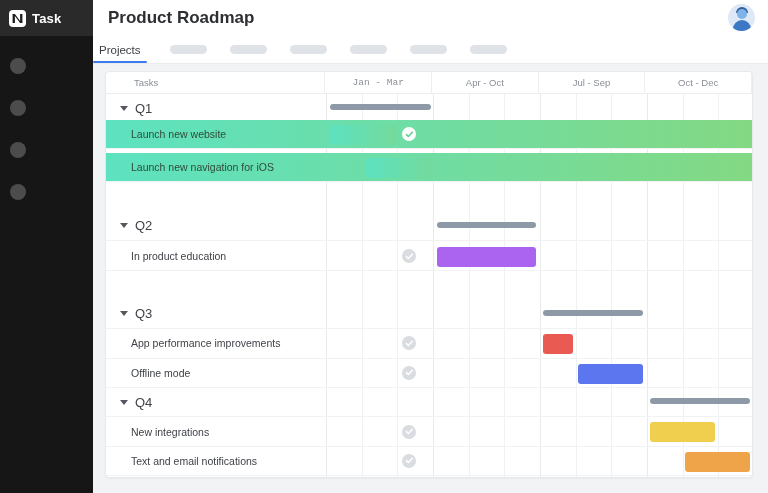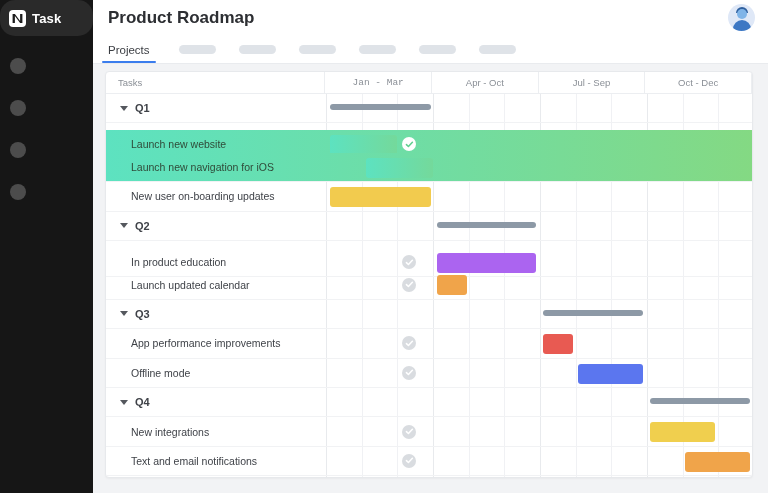--- a/index.html
+++ b/index.html
@@ -12,21 +12,21 @@
   #app { position: relative; width: 768px; height: 493px; background: #f2f3f5; }
 
   
   #sidebar {
     position: absolute; left: 0; top: 0;
     width: 93px; height: 493px;
     background: #161616;
   }
   #sidebar-top {
     height: 36px; background: #2a2a2a;
-    display: flex; align-items: center; padding-left: 9px; border-radius: 15px;
+    display: flex; align-items: center; padding-left: 9px;
   }
   .logo-mark {
     width: 17px; height: 17px; border-radius: 4px;
     background: #ffffff; display: flex; align-items: center; justify-content: center;
     flex: 0 0 auto;
   }
   .logo-mark svg { display: block; }
   .logo-text {
     color: #ffffff; font-size: 13px; font-weight: bold;
     margin-left: 6px; letter-spacing: .2px;
@@ -73,21 +73,21 @@
   }
 
   
   #tabs {
     position: absolute; left: 93px; top: 36px;
     width: 675px; height: 28px; background: #ffffff;
     display: flex; align-items: center;
     border-bottom: 1px solid #e9ebee;
   }
   #tab-projects {
-    position: relative; margin-left: 9px; padding: 0 6px;
+    position: relative; padding: 0 6px;
     font-size: 11.5px; color: #3a3d42; height: 27px;
     display: flex; align-items: center;
   }
   #tab-projects .underline {
     position: absolute; left: 0; bottom: 0; width: 100%; height: 2.5px;
     background: #3b7ded; border-radius: 2px;
   }
   .tab-ph {
     width: 37px; height: 9px; border-radius: 5px;
     background: #dfe3e8; margin-left: 23px;
@@ -101,21 +101,21 @@
     border-radius: 4px;
     box-shadow: 0 1px 2px rgba(0,0,0,.04);
     overflow: hidden;
   }
   #grid-head { display: flex; height: 22px; border-bottom: 1px solid #eceef1; }
   .gh {
     font-size: 9.5px; color: #8a8f96;
     display: flex; align-items: center; justify-content: center;
     border-right: 1px solid #eceef1; height: 100%;
   }
-  .gh.tasks { justify-content: flex-start; padding-left: 12px; }
+  .gh.tasks { justify-content: flex-start; padding-left: 28px; }
   #grid-body { position: relative; height: 385px; }
 
   
   .vline { position: absolute; top: 0; bottom: 0; width: 1px; background: #f0f1f4; }
   .vline.major { background: #e8eaed; }
 
   
   .row {
     position: absolute; left: 0; width: 648px; height: 29.4px;
     border-bottom: 1px solid #f1f2f4;
@@ -124,21 +124,21 @@
     position: absolute; left: 0; top: 0; width: 220px; height: 100%;
     display: flex; align-items: center;
   }
   .row.group .row-label { padding-left: 14px; }
   .row.task .row-label { padding-left: 25px; }
   .caret {
     width: 0; height: 0;
     border-left: 4px solid transparent; border-right: 4px solid transparent;
     border-top: 5px solid #55585e; margin-right: 7px;
   }
-  .group-text { font-size: 11px; color: #3f4248; font-weight: bold; }
+  .group-text { font-size: 13px; color: #3f4248; }
   .task-text { font-size: 10.5px; color: #3f4248; }
   .row.sel .task-text { color: #2f4a38; }
   .row.sel {
     background: linear-gradient(90deg, #5de2c0 0%, #72dca0 55%, #84d983 100%);
   }
   .check {
     position: absolute; left: 296px; top: 50%; margin-top: -7px;
     width: 14px; height: 14px; border-radius: 50%;
     background: #d9dce0; display: flex; align-items: center; justify-content: center;
   }
@@ -237,81 +237,59 @@
         <div class="vline major" style="left: 541px;"></div>
         <div class="vline" style="left: 577px;"></div>
         <div class="vline" style="left: 612px;"></div>
         <div class="row group" style="top: 0px;">
           <div class="row-label">
             <span class="caret"></span>
             <span class="group-text">Q1</span>
           </div>
           <div class="bar summary" style="left: 224px; width: 101px; top: 10px; background: rgb(141, 153, 166);"></div>
         </div>
-        <div class="row task sel" style="top: 36px;">
+        <div class="row task sel" style="top: 26px;">
           <div class="row-label">
             <span class="task-text">Launch new website</span>
           </div>
           <span class="check">
             <svg width="9" height="9" viewBox="0 0 10 10">
               <path d="M1.6 5.1 L3.8 7.2 L8.2 2.6" stroke="#5fcf8e" stroke-width="1.7" fill="none" stroke-linecap="round" stroke-linejoin="round"></path>
             </svg>
           </span>
           <div class="bar task" style="left: 224px; width: 67px; top: 5px; background: linear-gradient(90deg, rgb(93, 226, 192), rgb(116, 217, 155));"></div>
         </div>
         <div class="row task sel" style="top: 58.8px;">
           <div class="row-label">
             <span class="task-text">Launch new navigation for iOS</span>
           </div>
           <span class="check">
             <svg width="9" height="9" viewBox="0 0 10 10">
               <path d="M1.6 5.1 L3.8 7.2 L8.2 2.6" stroke="#5fcf8e" stroke-width="1.7" fill="none" stroke-linecap="round" stroke-linejoin="round"></path>
             </svg>
           </span>
           <div class="bar task" style="left: 260px; width: 67px; top: 5px; background: linear-gradient(90deg, rgb(93, 226, 192), rgb(116, 217, 155));"></div>
-        </div>
-        <div class="row task" style="top: 88.2px;">
-          <div class="row-label">
-            <span class="task-text">New user on-boarding updates</span>
-          </div>
-          <span class="check">
-            <svg width="9" height="9" viewBox="0 0 10 10">
-              <path d="M1.6 5.1 L3.8 7.2 L8.2 2.6" stroke="#ffffff" stroke-width="1.7" fill="none" stroke-linecap="round" stroke-linejoin="round"></path>
-            </svg>
-          </span>
-          <div class="bar task" style="left: 224px; width: 101px; top: 5px; background: rgb(242, 203, 78);"></div>
         </div>
         <div class="row group" style="top: 117.6px;">
           <div class="row-label">
             <span class="caret"></span>
             <span class="group-text">Q2</span>
           </div>
           <div class="bar summary" style="left: 331px; width: 99px; top: 10px; background: rgb(141, 153, 166);"></div>
         </div>
-        <div class="row task" style="top: 154px;">
+        <div class="row task" style="top: 148px;">
           <div class="row-label">
             <span class="task-text">In product education</span>
           </div>
           <span class="check">
             <svg width="9" height="9" viewBox="0 0 10 10">
               <path d="M1.6 5.1 L3.8 7.2 L8.2 2.6" stroke="#ffffff" stroke-width="1.7" fill="none" stroke-linecap="round" stroke-linejoin="round"></path>
             </svg>
           </span>
           <div class="bar task" style="left: 331px; width: 99px; top: 5px; background: rgb(171, 100, 240);"></div>
-        </div>
-        <div class="row task" style="top: 176.4px;">
-          <div class="row-label">
-            <span class="task-text">Launch updated calendar</span>
-          </div>
-          <span class="check">
-            <svg width="9" height="9" viewBox="0 0 10 10">
-              <path d="M1.6 5.1 L3.8 7.2 L8.2 2.6" stroke="#ffffff" stroke-width="1.7" fill="none" stroke-linecap="round" stroke-linejoin="round"></path>
-            </svg>
-          </span>
-          <div class="bar task" style="left: 331px; width: 30px; top: 5px; background: rgb(240, 164, 74);"></div>
         </div>
         <div class="row group" style="top: 205.8px;">
           <div class="row-label">
             <span class="caret"></span>
             <span class="group-text">Q3</span>
           </div>
           <div class="bar summary" style="left: 437px; width: 100px; top: 10px; background: rgb(141, 153, 166);"></div>
         </div>
         <div class="row task" style="top: 235.2px;">
           <div class="row-label">

